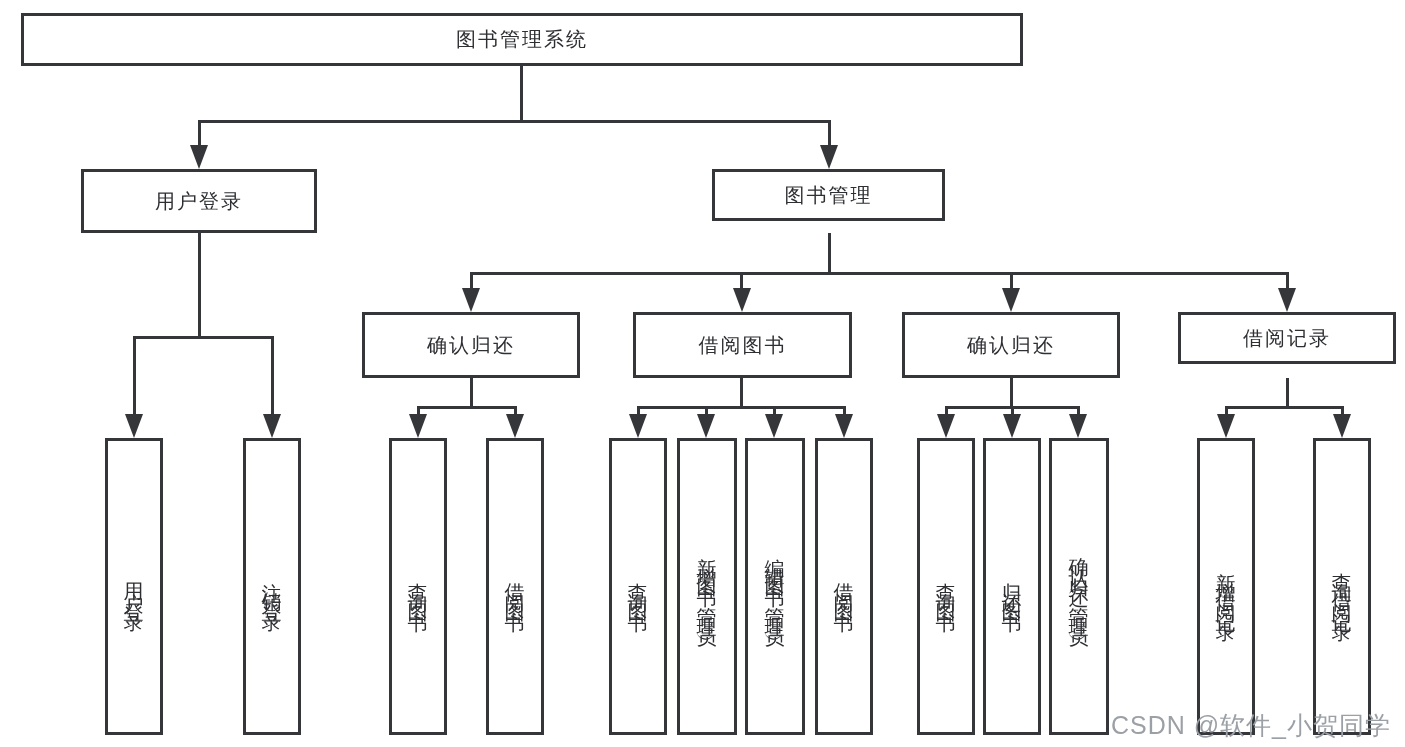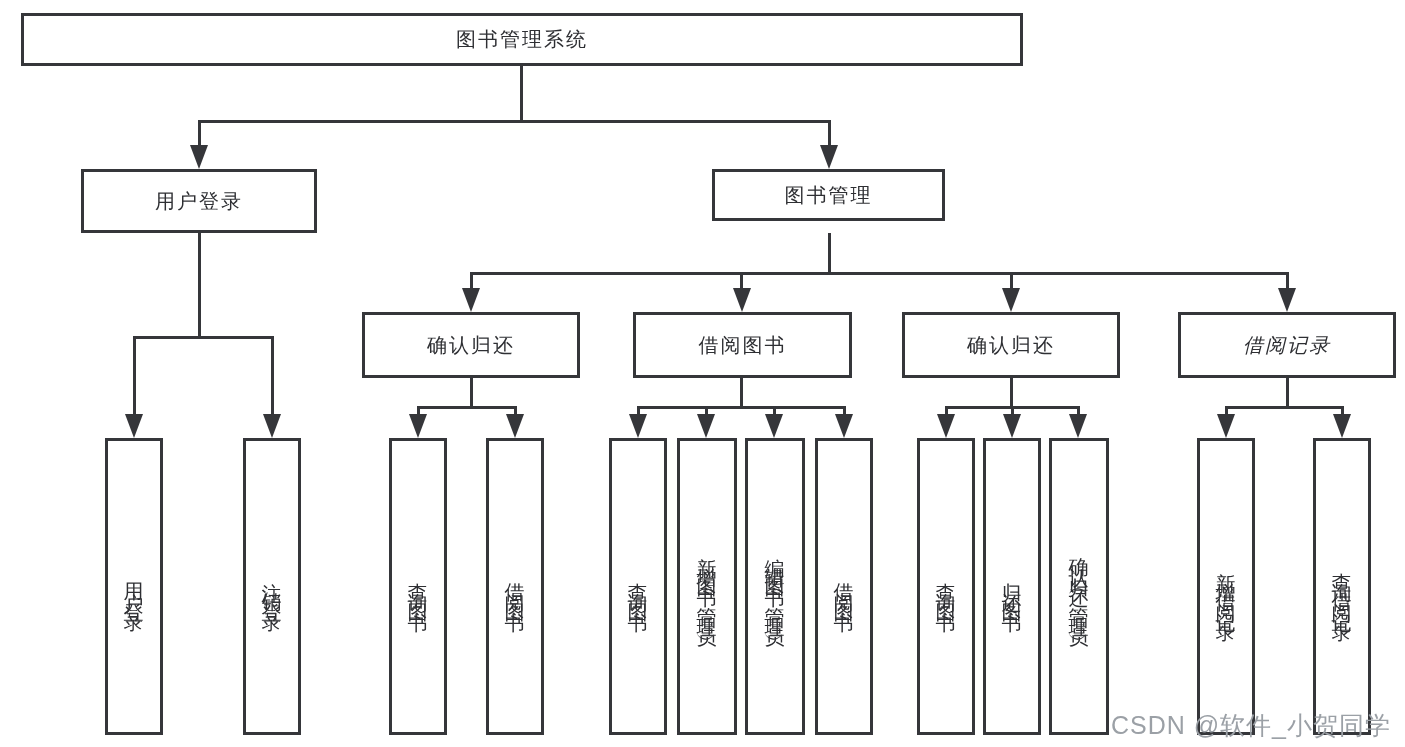--- a/index.html
+++ b/index.html
@@ -49,21 +49,21 @@
   </div>
 
   <div class="box hbox" style="left:633px;top:312px;width:219px;height:66px;">
     <span>借阅图书</span>
   </div>
 
   <div class="box hbox" style="left:902px;top:312px;width:218px;height:66px;">
     <span>确认归还</span>
   </div>
 
-  <div class="box hbox" style="left:1178px;top:312px;width:218px;height:66px;font-style:italic;">
+  <div class="box hbox" style="left:1178px;top:312px;width:218px;height:52px;">
     <span>借阅记录</span>
   </div>
 
   <div class="box leaf" style="left:105px;top:438px;width:58px;height:297px;">
     <span class="vtxt">用户登录</span>
   </div>
   <div class="box leaf" style="left:243px;top:438px;width:58px;height:297px;">
     <span class="vtxt">注销登录</span>
   </div>
 

